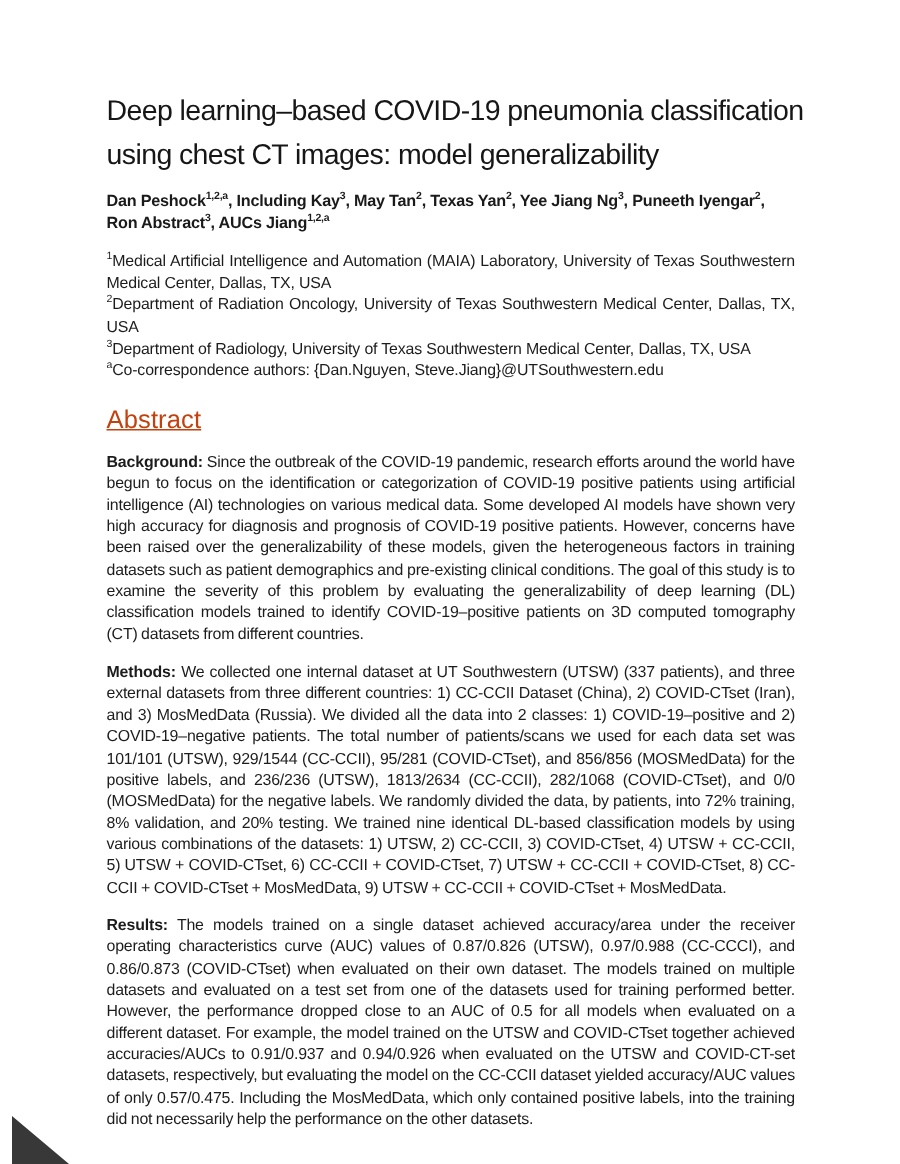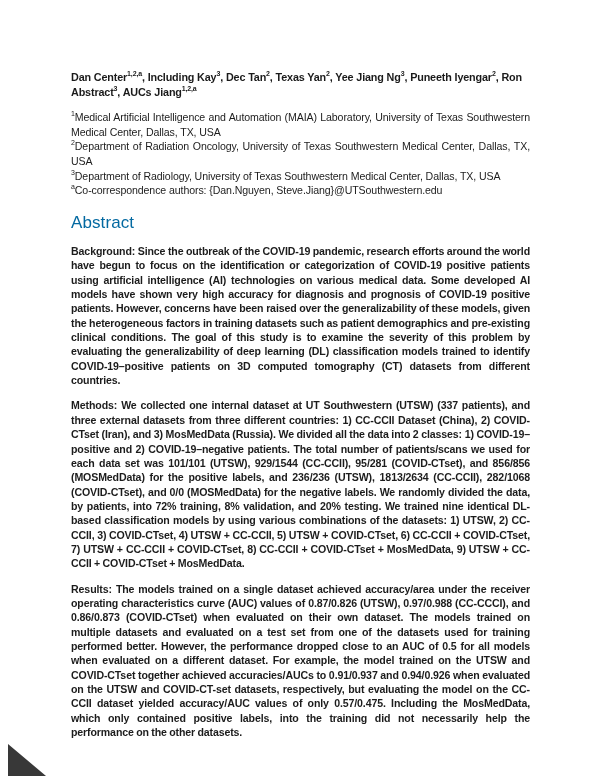--- a/index.html
+++ b/index.html
@@ -45,43 +45,46 @@
     line-height: 20px;
     letter-spacing: 0.1px;
   }
   .abstract-body p {
     margin: 11px 0 0 0;
     font-size: 10.6px;
     line-height: 14.35px;
     letter-spacing: -0.13px;
     word-spacing: -0.4px;
     text-align: justify;
-    font-weight: bold;
   }
   .abstract-body p b { letter-spacing: -0.1px; }
   .page-curl {
     position: absolute;
     left: 8px; bottom: 0;
     width: 38px; height: 32px;
     background: #383838;
     clip-path: polygon(0 0, 100% 100%, 0 100%);
   }
 </style>
 </head>
 <body>
 
 <div class="content">
-  <div class="authors"><span>Dan Center</span><sup>1,2,a</sup>, <span>Including Kay</span><sup>3</sup>, <span>Dec Tan</span><sup>2</sup>, <span>Texas Yan</span><sup>2</sup>, <span>Yee Jiang Ng</span><sup>3</sup>, <span>Puneeth Iyengar</span><sup>2</sup>, <span>Ron Abstract</span><sup>3</sup>, <span>AUCs Jiang</span><sup>1,2,a</sup></div>
+  <div class="title">
+      <div>Deep learning–based COVID-19 pneumonia classification</div>
+      <div>using chest CT images: model generalizability</div>
+    </div>
+  <div class="authors"><span>Dan Peshock</span><sup>1,2,a</sup>, <span>Including Kay</span><sup>3</sup>, <span>May Tan</span><sup>2</sup>, <span>Texas Yan</span><sup>2</sup>, <span>Yee Jiang Ng</span><sup>3</sup>, <span>Puneeth Iyengar</span><sup>2</sup>, <span>Ron Abstract</span><sup>3</sup>, <span>AUCs Jiang</span><sup>1,2,a</sup></div>
   <div class="affiliations">
       <div><sup>1</sup>Medical Artificial Intelligence and Automation (MAIA) Laboratory, University of Texas Southwestern Medical Center, Dallas, TX, USA</div>
       <div><sup>2</sup>Department of Radiation Oncology, University of Texas Southwestern Medical Center, Dallas, TX, USA</div>
       <div><sup>3</sup>Department of Radiology, University of Texas Southwestern Medical Center, Dallas, TX, USA</div>
       <div><sup>a</sup>Co-correspondence authors: {Dan.Nguyen, Steve.Jiang}@UTSouthwestern.edu</div>
     </div>
-  <div class="abstract-heading" style="color: #0369a1;">Abstract</div>
+  <div class="abstract-heading" style="color: #c2410c; text-decoration: underline;">Abstract</div>
   <div class="abstract-body">
       <p><b>Background:</b> Since the outbreak of the COVID-19 pandemic, research efforts around the world have begun to focus on the identification or categorization of COVID-19 positive patients using artificial intelligence (AI) technologies on various medical data. Some developed AI models have shown very high accuracy for diagnosis and prognosis of COVID-19 positive patients. However, concerns have been raised over the generalizability of these models, given the heterogeneous factors in training datasets such as patient demographics and pre-existing clinical conditions. The goal of this study is to examine the severity of this problem by evaluating the generalizability of deep learning (DL) classification models trained to identify COVID-19–positive patients on 3D computed tomography (CT) datasets from different countries.</p>
       <p><b>Methods:</b> We collected one internal dataset at UT Southwestern (UTSW) (337 patients), and three external datasets from three different countries: 1) CC-CCII Dataset (China), 2) COVID-CTset (Iran), and 3) MosMedData (Russia). We divided all the data into 2 classes: 1) COVID-19–positive and 2) COVID-19–negative patients. The total number of patients/scans we used for each data set was 101/101 (UTSW), 929/1544 (CC-CCII), 95/281 (COVID-CTset), and 856/856 (MOSMedData) for the positive labels, and 236/236 (UTSW), 1813/2634 (CC-CCII), 282/1068 (COVID-CTset), and 0/0 (MOSMedData) for the negative labels. We randomly divided the data, by patients, into 72% training, 8% validation, and 20% testing. We trained nine identical DL-based classification models by using various combinations of the datasets: 1) UTSW, 2) CC-CCII, 3) COVID-CTset, 4) UTSW + CC-CCII, 5) UTSW + COVID-CTset, 6) CC-CCII + COVID-CTset, 7) UTSW + CC-CCII + COVID-CTset, 8) CC-CCII + COVID-CTset + MosMedData, 9) UTSW + CC-CCII + COVID-CTset + MosMedData.</p>
       <p><b>Results:</b> The models trained on a single dataset achieved accuracy/area under the receiver operating characteristics curve (AUC) values of 0.87/0.826 (UTSW), 0.97/0.988 (CC-CCCI), and 0.86/0.873 (COVID-CTset) when evaluated on their own dataset. The models trained on multiple datasets and evaluated on a test set from one of the datasets used for training performed better. However, the performance dropped close to an AUC of 0.5 for all models when evaluated on a different dataset. For example, the model trained on the UTSW and COVID-CTset together achieved accuracies/AUCs to 0.91/0.937 and 0.94/0.926 when evaluated on the UTSW and COVID-CT-set datasets, respectively, but evaluating the model on the CC-CCII dataset yielded accuracy/AUC values of only 0.57/0.475. Including the MosMedData, which only contained positive labels, into the training did not necessarily help the performance on the other datasets.</p>
     </div>
 </div>
 
 <div class="page-curl" style="background: rgb(56, 56, 56);"></div>
 
 </body></html>

